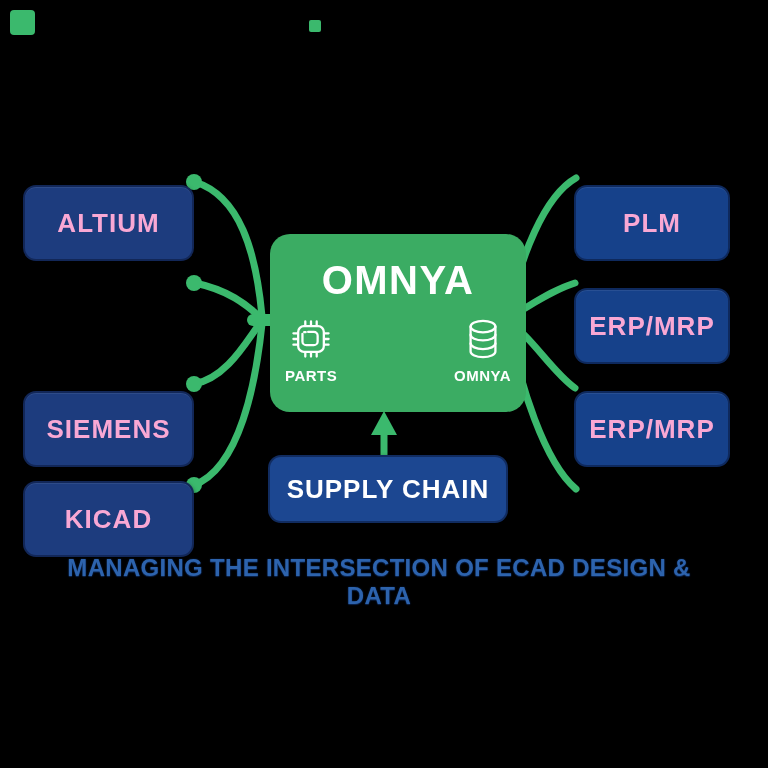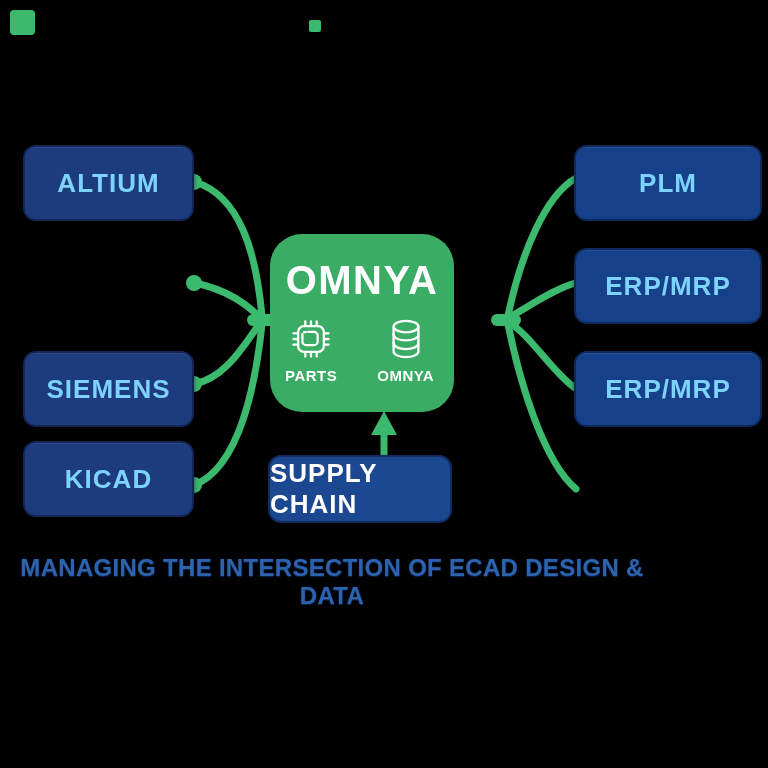--- a/index.html
+++ b/index.html
@@ -15,73 +15,75 @@
   .conn-layer{position:absolute;left:0;top:0;z-index:1;}
   .conn{fill:none;stroke:var(--connector-green,#3bb96d);stroke-width:7;stroke-linecap:round;}
   .conn-stub{fill:none;stroke:var(--connector-green,#3bb96d);stroke-width:12;stroke-linecap:round;}
   .conn-dot{fill:var(--connector-green,#3bb96d);stroke:none;}
   .arrow-head{fill:var(--connector-green,#3bb96d);}
 
   
   .node{
     position:absolute;z-index:2;
     display:flex;align-items:center;justify-content:center;
-    color:#7dd3fc;font-weight:bold;font-size:26px;letter-spacing:1px;
+    color:#f9a8d4;font-weight:bold;font-size:26px;letter-spacing:1px;
     border-radius:13px;
     border:2px solid rgba(9,22,56,.55);
     box-shadow:0 2px 4px rgba(0,0,0,.6), inset 0 1px 0 rgba(255,255,255,.08);
     box-sizing:border-box;
+    margin-top:40px;
   }
   .node.left-col{left:23px;width:171px;height:76px;background:var(--node-blue-left,#1d3c7e);}
-  .node.right-col{left:574px;width:188px;height:76px;background:var(--node-blue-right,#16418a);}
+  .node.right-col{left:574px;width:156px;height:76px;background:var(--node-blue-right,#16418a);}
   .row-0{top:145px}.row-1{top:248px}.row-2{top:351px}.row-3{top:441px}
 
   
   .center-box{
     position:absolute;z-index:2;
-    left:270px;top:234px;width:184px;height:178px;
+    left:270px;top:234px;width:256px;height:178px;
     background:var(--center-green,#3bac63);
-    border-radius:32px;
+    border-radius:20px;
     box-sizing:border-box;
     display:flex;flex-direction:column;align-items:center;
     padding-top:24px;
   }
   .center-title{
     color:#fff;font-weight:bold;font-size:40px;letter-spacing:1.5px;line-height:1.1;
   }
   .features{
     margin-top:16px;width:100%;box-sizing:border-box;
     padding:0 15px;
-    display:flex;align-items:flex-end;gap:40px;
+    display:flex;justify-content:space-between;align-items:flex-end;gap:40px;
   }
   .feature{display:flex;flex-direction:column;align-items:center;}
   .feature .icon-wrap{height:42px;display:flex;align-items:center;}
   .feature svg{stroke:#fff;fill:none;stroke-width:2.4;stroke-linecap:round;stroke-linejoin:round;}
   .feature-label{margin-top:7px;color:#fff;font-weight:bold;font-size:15px;letter-spacing:.5px;}
 
   
   .supply-box{
     position:absolute;z-index:2;
-    left:268px;top:455px;width:184px;height:68px;
+    left:268px;top:455px;width:240px;height:68px;
     background:var(--supply-blue,#1c4791);
     border:2px solid rgba(9,22,56,.55);
     border-radius:13px;box-sizing:border-box;
     display:flex;align-items:center;justify-content:center;
     color:#fff;font-weight:bold;font-size:26px;letter-spacing:1px;
     box-shadow:0 2px 4px rgba(0,0,0,.6);
   }
 
   
   .tagline{
     position:absolute;z-index:2;
     left:0;top:554px;width:664px;
     text-align:center;
     color:var(--tagline-blue,#2d63ad);
     font-weight:800;font-size:24px;letter-spacing:.3px;
     text-shadow:0 0 2px rgba(12,40,86,.9), 0 1px 1px rgba(12,40,86,.8);
+    padding-left:47px;
   }
 
   
   .decor-sq{position:absolute;background:var(--connector-green,#3bb96d);z-index:1;}
   .decor-sq.one{left:10px;top:10px;width:25px;height:25px;border-radius:4px;}
   .decor-sq.two{left:309px;top:20px;width:12px;height:12px;border-radius:2px;}
 </style>
 </head>
 <body>
 

